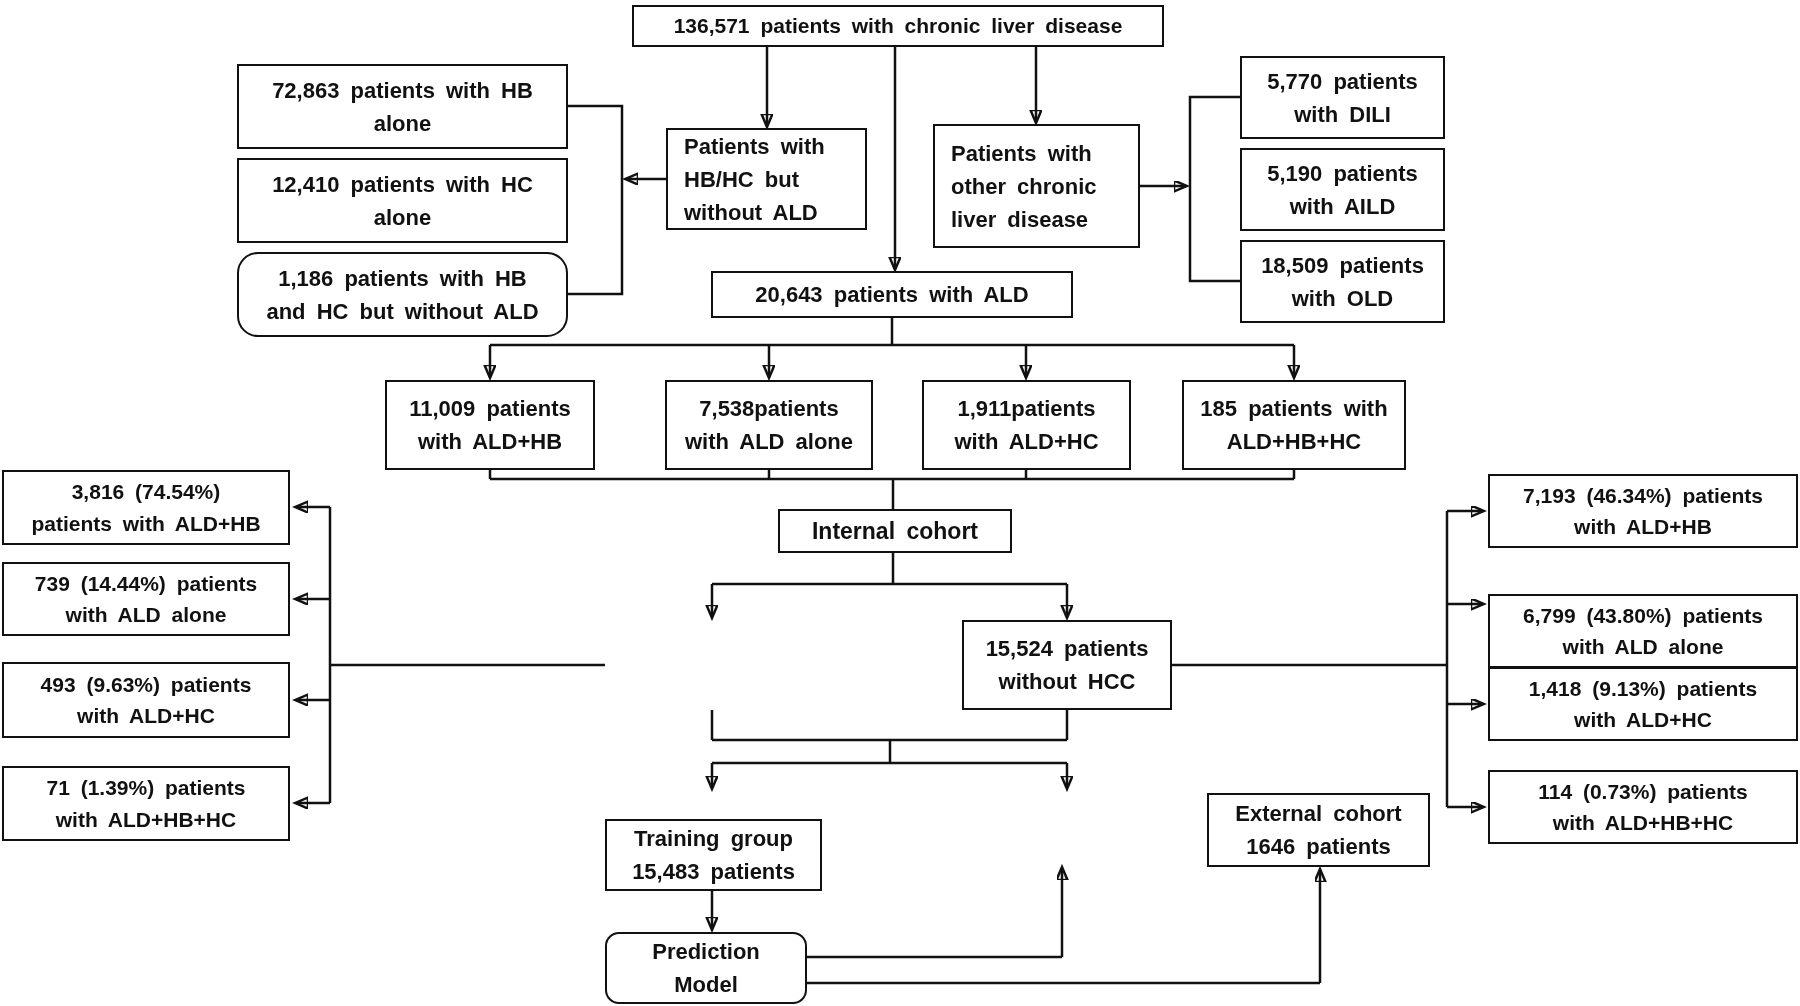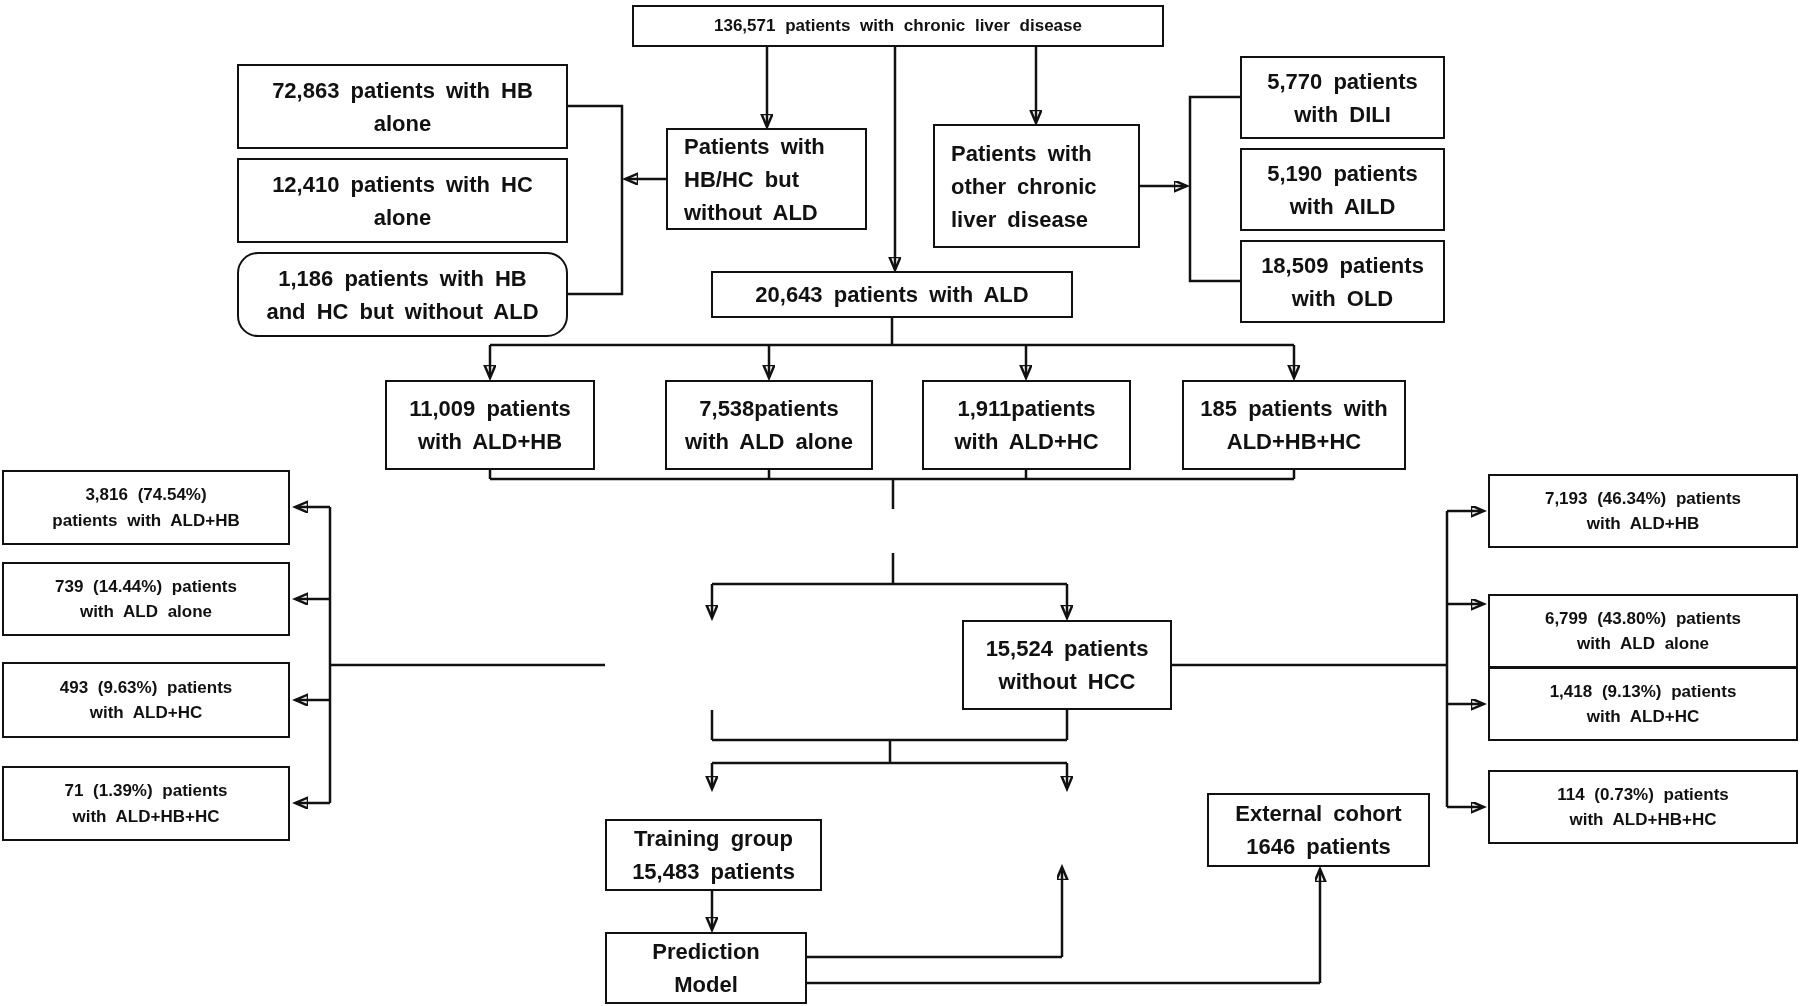--- a/index.html
+++ b/index.html
@@ -15,21 +15,21 @@
   .wires path{stroke:#111;stroke-width:2.5;fill:none;}
   .node{
     position:absolute;z-index:2;
     background:#fff;border:2.5px solid #111;
     display:flex;align-items:center;justify-content:center;
     text-align:center;white-space:pre-line;
     font-size:22px;line-height:1.5;word-spacing:5px;
     box-sizing:border-box;
   }
   .node.left{justify-content:flex-start;text-align:left;padding-left:16px;}
-  .fs-sm{font-size:17px;}
+  .fs-sm{font-size:21px;}
 </style>
 </head>
 <body>
 
 <div class="figure">
 
   <svg class="wires" viewBox="0 0 1800 1006" width="1800" height="1006" aria-hidden="true">
     <defs>
       <marker id="ah" markerUnits="userSpaceOnUse" markerWidth="16" markerHeight="14" refX="12" refY="5.5" orient="auto">
         <path d="M0 0 L13 5.5 L0 11 Z" fill="#111" stroke="none"></path>
@@ -137,20 +137,21 @@
 
   <div class="node" style="left:665px;top:380px;width:208px;height:90px;">7,538patients
 with ALD alone</div>
 
   <div class="node" style="left:922px;top:380px;width:209px;height:90px;">1,911patients
 with ALD+HC</div>
 
   <div class="node" style="left:1182px;top:380px;width:224px;height:90px;">185 patients with
 ALD+HB+HC</div>
 
+  <div class="node" style="left:778px;top:509px;width:234px;height:44px;border-width:2px;font-size:23px;">Internal cohort</div>
 
 
   <div class="node" style="left:962px;top:620px;width:210px;height:90px;">15,524 patients
 without HCC</div>
 
   <div class="node fs-sm" style="left:2px;top:470px;width:288px;height:75px;">3,816 (74.54%)
 patients with ALD+HB</div>
 
   <div class="node fs-sm" style="left:2px;top:562px;width:288px;height:74px;">739 (14.44%) patients
 with ALD alone</div>
@@ -173,16 +174,16 @@
   <div class="node fs-sm" style="left:1488px;top:770px;width:310px;height:74px;">114 (0.73%) patients
 with ALD+HB+HC</div>
 
   <div class="node" style="left:605px;top:791px;width:217px;height:72px;margin-top:28px;">Training group
 15,483 patients</div>
 
 
   <div class="node" style="left:1207px;top:793px;width:223px;height:74px;">External cohort
 1646 patients</div>
 
-  <div class="node" style="left:605px;top:932px;width:202px;height:72px;">Prediction
+  <div class="node" style="left:605px;top:932px;width:202px;height:72px;border-radius:14px;">Prediction
 Model</div>
 
 </div>
 
 </body></html>

